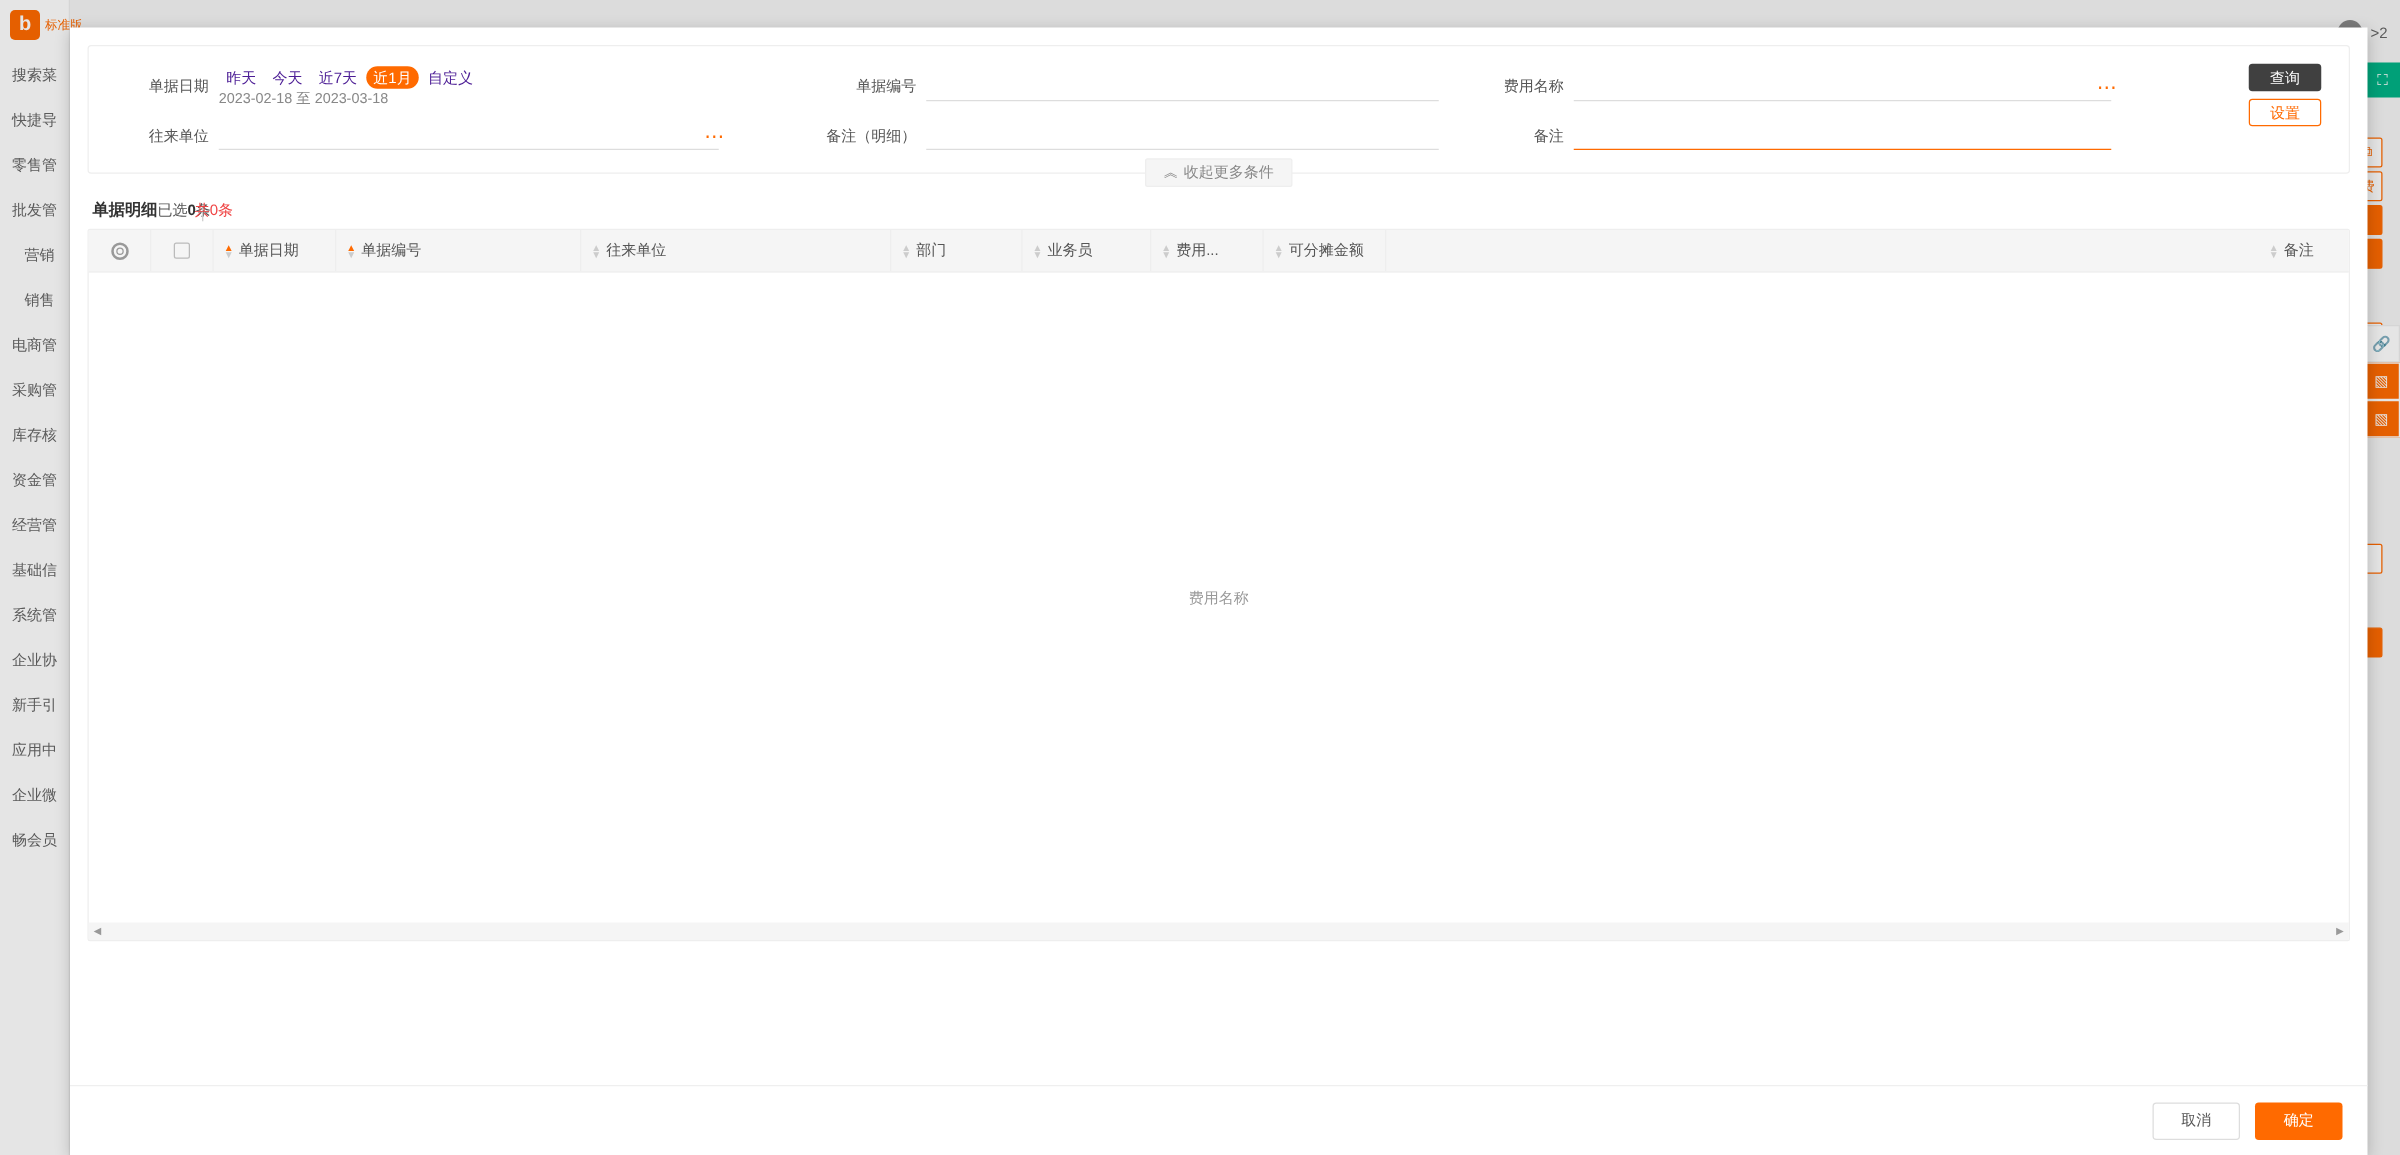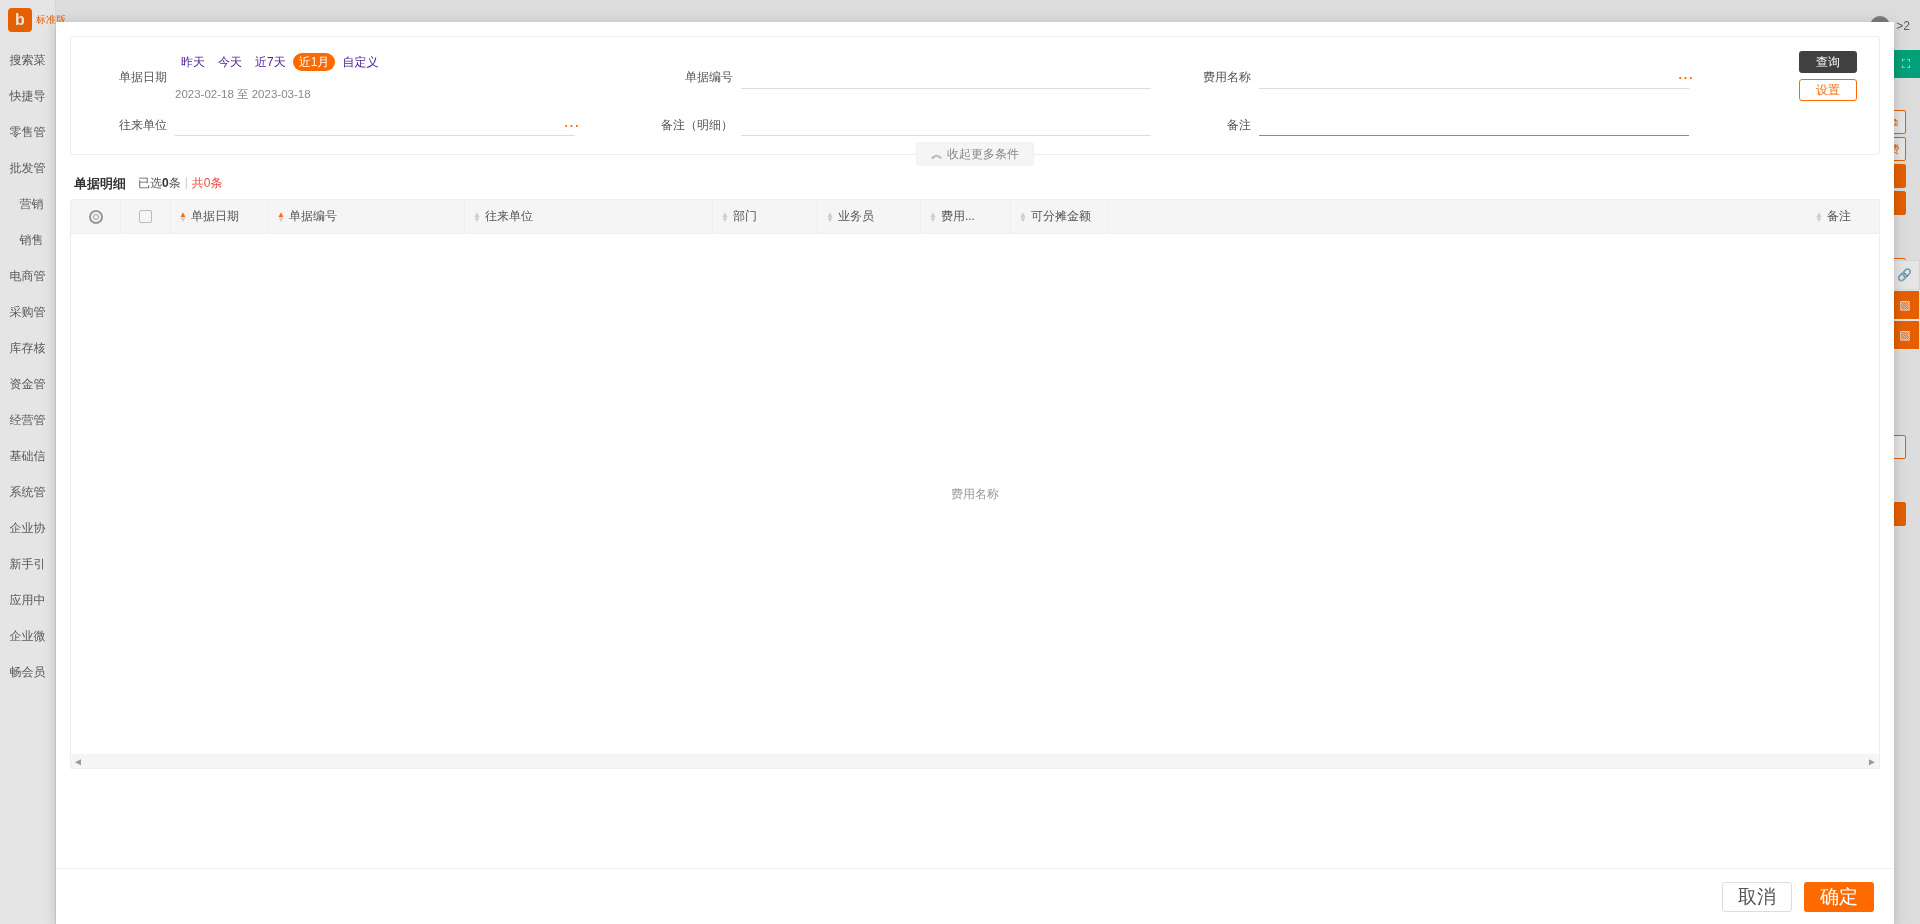--- a/index.html
+++ b/index.html
@@ -35,48 +35,48 @@
 .flabel{width:82px;text-align:right;color:#555;padding-right:8px}
 .finput{border:none;border-bottom:1px solid #ddd;height:22px;background:transparent;outline:none;font-size:12px}
 .finput.warn{border-bottom-color:#ff6a00}
 .w1{width:400px}
 .w2{width:410px}
 .w3{width:430px}
 .more{color:#ff6a00;font-size:16px;cursor:pointer;margin-left:-16px}
 .tags{display:flex;align-items:center;gap:1px}
 .tag{padding:0 6px;height:18px;border-radius:9px;display:inline-flex;align-items:center;color:#4c1d95;cursor:pointer}
 .tag.active{background:#ff6a00;color:#fff}
-.daterange{color:#888;margin-top:16px;font-size:11.5px}
+.daterange{color:#888;margin-top:0;font-size:11.5px}
 .btns{position:absolute;right:22px;top:14px;display:flex;flex-direction:column;gap:6px;width:58px}
 .btn{height:22px;border-radius:3px;display:flex;align-items:center;justify-content:center;cursor:pointer;font-size:12px}
 .btn.primary{background:#404040;color:#fff}
 .btn.outline{border:1px solid #ff6a00;color:#ff6a00}
 .collapse{position:absolute;left:50%;bottom:0;transform:translate(-50%,50%);background:#f5f5f5;border:1px solid #eee;border-radius:2px;padding:2px 14px;color:#888;cursor:pointer;display:flex;align-items:center;gap:4px;font-size:12px}
-.tabbar{display:flex;align-items:flex-start;gap:12px;margin:20px 4px 6px 4px}
+.tabbar{display:flex;align-items:flex-end;margin:20px 4px 6px 4px}
 .tabbar .tab{font-size:13px;color:#333;font-weight:600}
 .tabbar .sel{font-size:12px;color:#555}
 .tabbar .sel b{color:#333}
 .tabbar .split{color:#ccc}
 .tabbar .total{color:#ef4444}
 .table{border:1px solid #eee;border-radius:2px;height:570px;display:flex;flex-direction:column;position:relative}
 .thead{display:flex;background:#f5f5f5;height:34px;align-items:stretch;border-bottom:1px solid #eee}
 .th{border-right:1px solid #eee;display:flex;align-items:center;padding:0 8px;color:#555;position:relative}
 .th .sort{display:inline-flex;flex-direction:column;margin-right:4px;line-height:5px;color:#ccc;font-size:8px}
 .th .sort .up{color:#ff6a00}
 .th.gear{width:50px;justify-content:center}
 .th.chk{width:50px;justify-content:center}
 .cb{width:13px;height:13px;border:1px solid #bbb;border-radius:2px}
 .th.c1{width:98px}.th.c2{width:196px}.th.c3{width:248px}.th.c4{width:105px}
 .th.c5{width:103px}.th.c6{width:90px}.th.c7{width:98px}
 .th.clast{flex:1;justify-content:flex-end;border-right:none;padding-right:28px}
 .empty{flex:1;display:flex;align-items:center;justify-content:center;color:#999}
 .hscroll{height:14px;background:#f5f5f5;display:flex;align-items:center;justify-content:space-between}
 .hscroll .arr{width:14px;text-align:center;color:#999;font-size:10px}
 .modal-foot{height:56px;border-top:1px solid #efefef;display:flex;align-items:center;justify-content:flex-end;gap:12px;padding:0 20px}
-.fbtn{min-width:70px;height:30px;border-radius:3px;display:flex;align-items:center;justify-content:center;font-size:19px;cursor:pointer}
+.fbtn{min-width:70px;height:30px;border-radius:3px;display:flex;align-items:center;justify-content:center;font-size:12px;cursor:pointer}
 .fbtn.def{border:1px solid #ddd;color:#555;background:#fff}
 .fbtn.pri{background:#ff6a00;color:#fff}
 .gearicon{width:14px;height:14px;border:2px solid #999;border-radius:50%;position:relative}
 .gearicon:before{content:"";position:absolute;inset:2px;border:1px solid #999;border-radius:50%}
 </style>
 </head>
 <body>
 
 <div class="app">
   <div class="app-logo">

